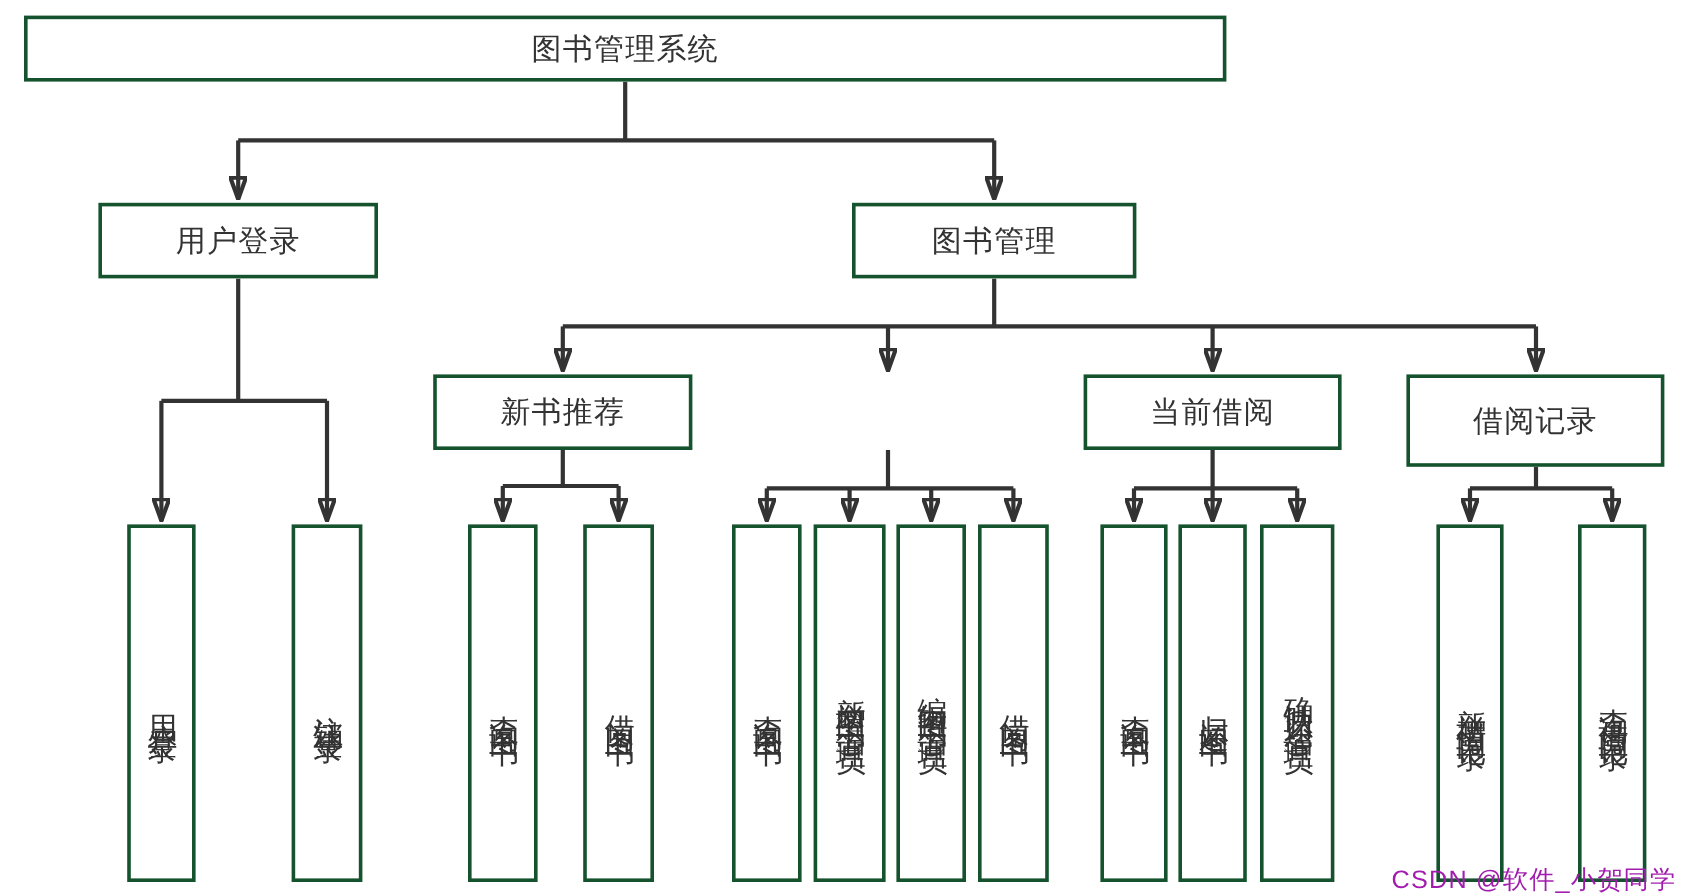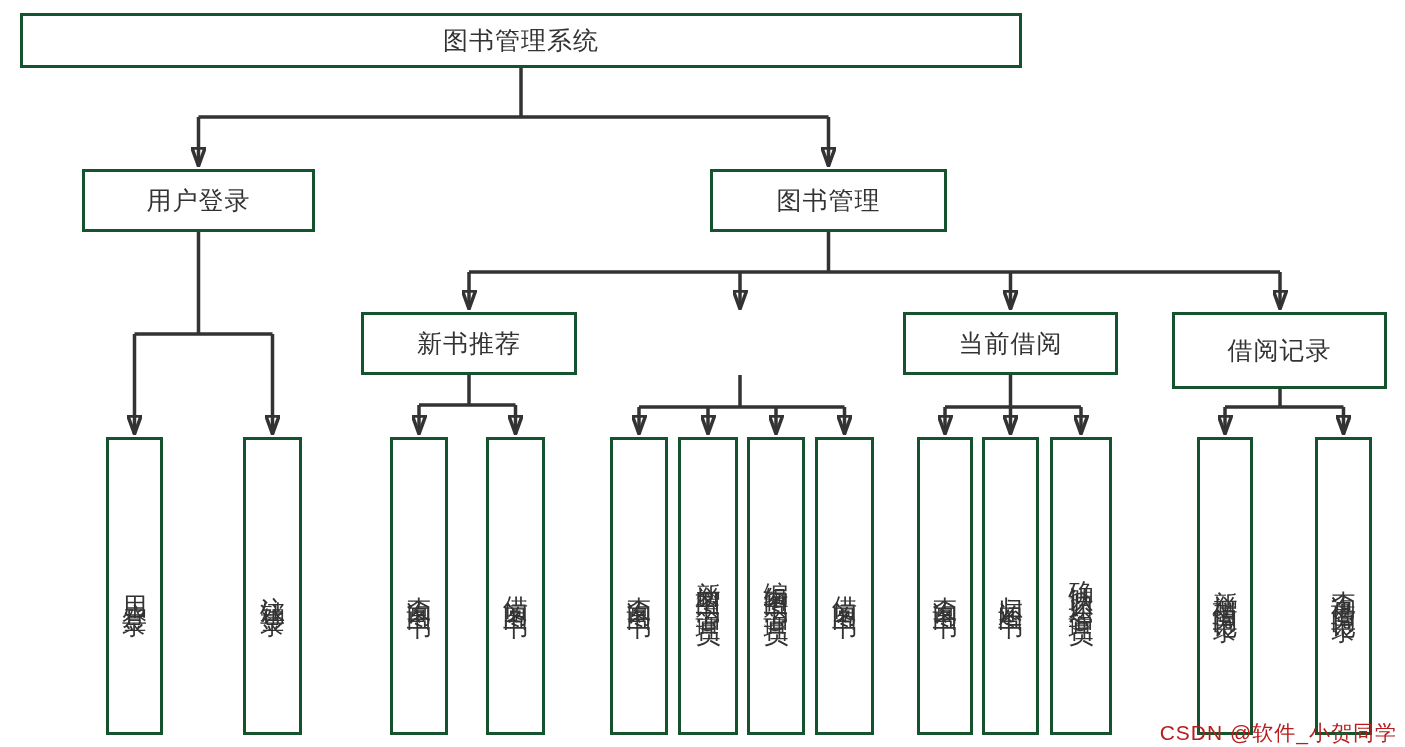--- a/index.html
+++ b/index.html
@@ -14,21 +14,21 @@
     display:flex;align-items:center;justify-content:center;font-size:25px;color:#333333;
   }
   .hbox{letter-spacing:1px;}
   .vbox{
     writing-mode:vertical-rl;text-orientation:mixed;letter-spacing:6px;line-height:1;
     padding-top:4px;
   }
   .root{border-width:3px;}
   .watermark{
     position:absolute;right:8px;top:719px;font-size:21px;letter-spacing:1px;
-    color:#b91c1c;white-space:nowrap;z-index:5;
+    color:#a21caf;white-space:nowrap;z-index:5;
   }
 </style>
 </head>
 <body>
 
 <div class="canvas">
 
   <svg class="wires" viewBox="0 0 1405 747" xmlns="http://www.w3.org/2000/svg">
     <defs>
       <marker id="arrow" viewBox="0 0 20 15" refX="19" refY="7.5" markerWidth="20" markerHeight="15" markerUnits="userSpaceOnUse" orient="auto">

